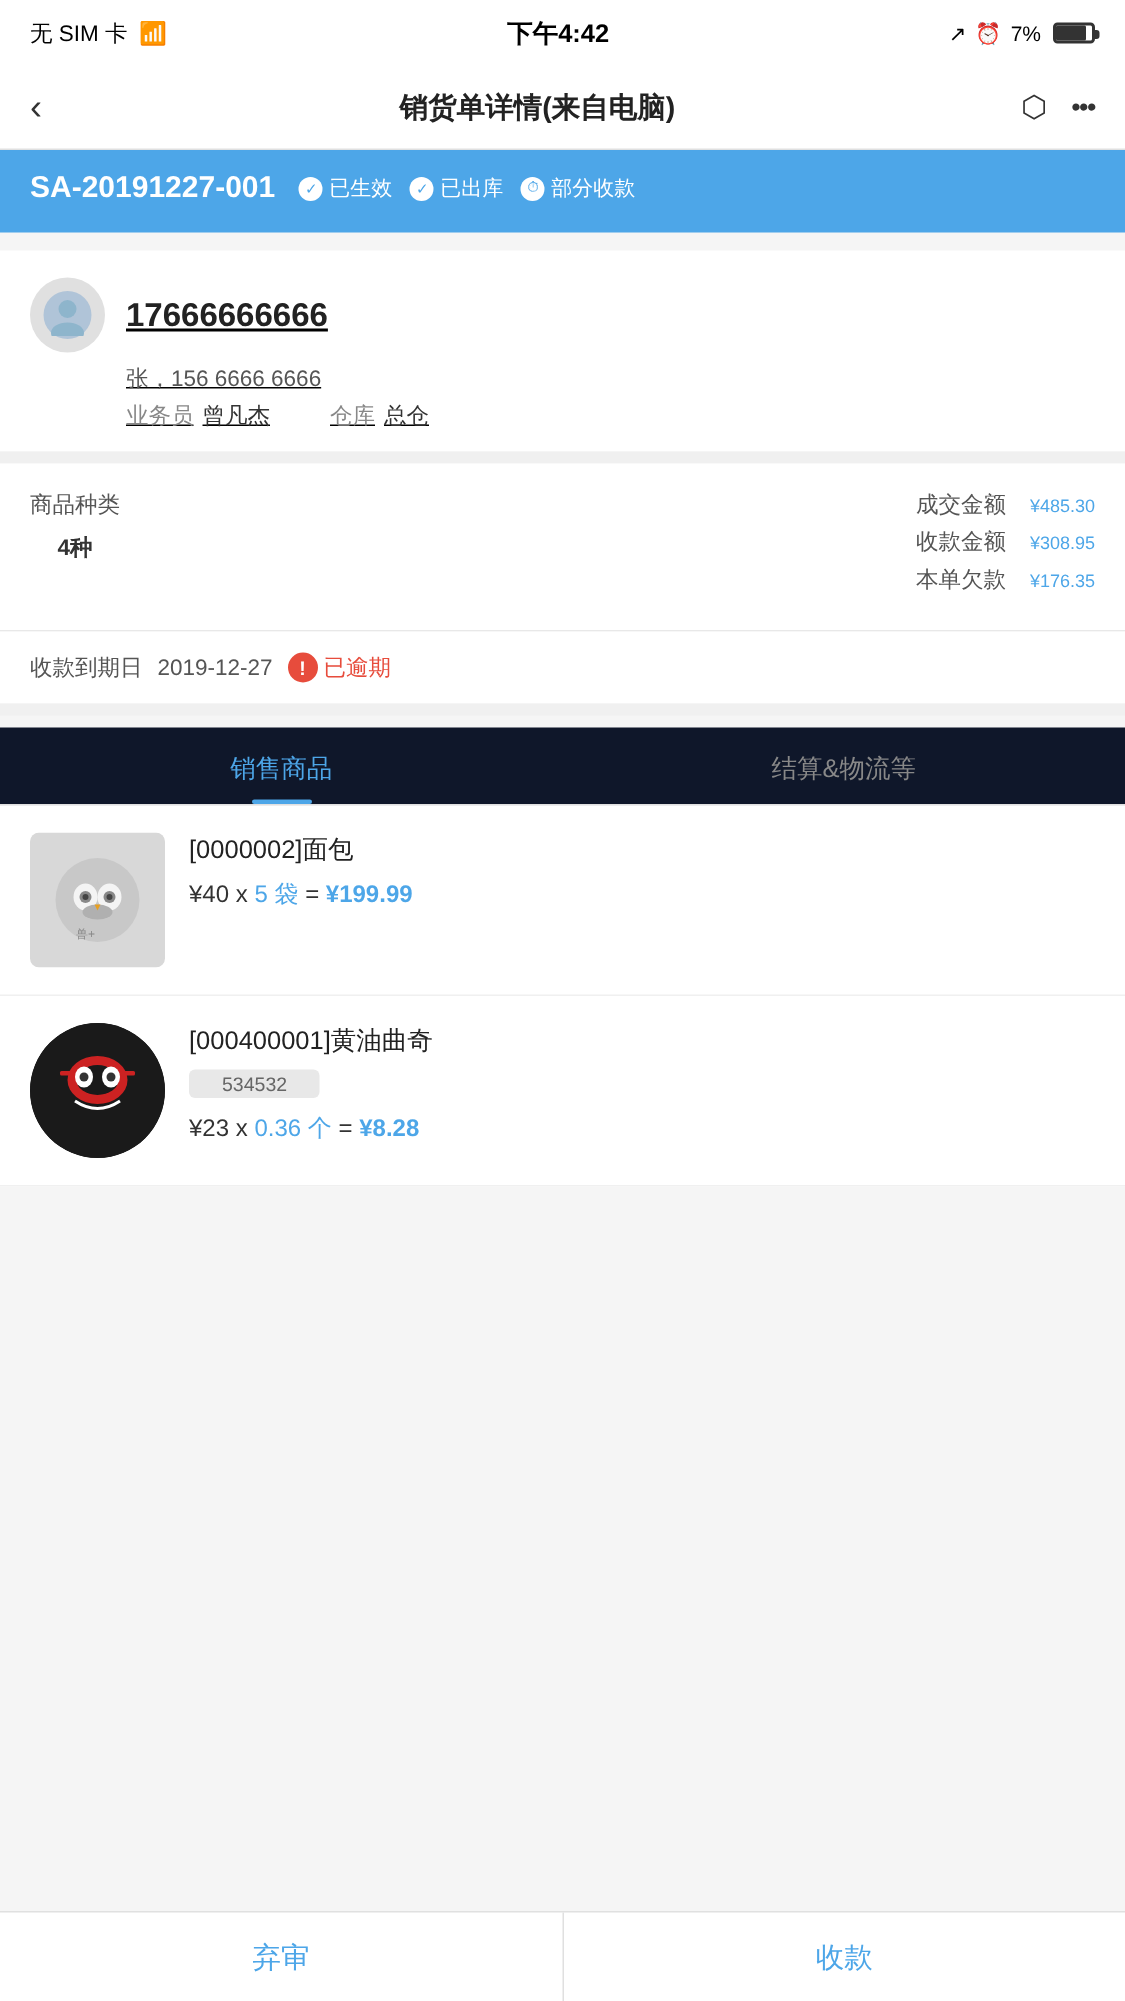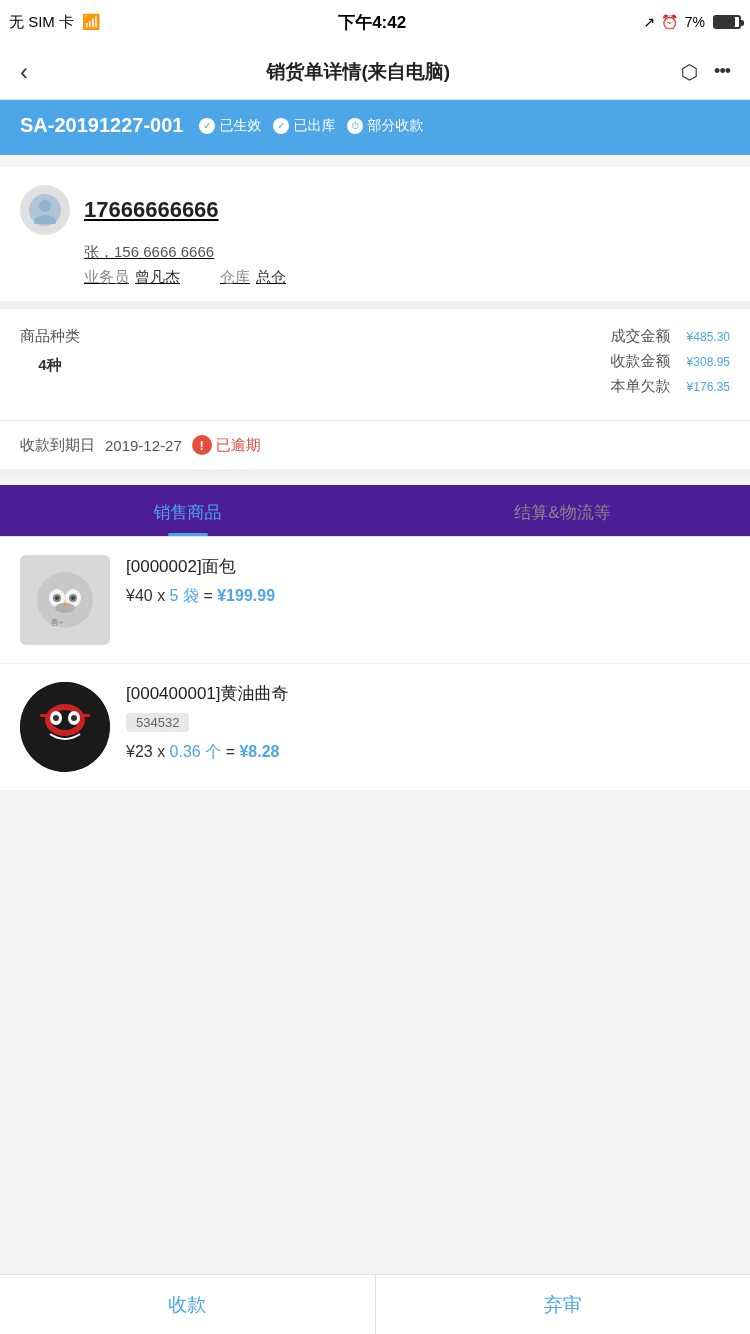--- a/index.html
+++ b/index.html
@@ -12,21 +12,21 @@
       overflow-x: hidden;
     }
 
     
     .status-bar {
       background: #fff;
       height: 44px;
       display: flex;
       align-items: center;
       justify-content: space-between;
-      padding: 0 9px;
+      padding: 0 20px;
       font-size: 15px;
       font-weight: 500;
     }
     .status-left { display: flex; align-items: center; gap: 8px; font-size: 15px; }
     .status-center { font-size: 17px; font-weight: 600; }
     .status-right { display: flex; align-items: center; gap: 6px; font-size: 14px; }
     .battery-bar {
       display: inline-block;
       width: 28px; height: 14px;
       border: 2px solid #333;
@@ -251,21 +251,21 @@
       font-weight: 700;
       display: flex; align-items: center; justify-content: center;
     }
     .overdue-text {
       color: #e74c3c;
       font-size: 15px;
     }
 
     
     .tabs-section {
-      background: #4c1d95;
+      background: #0f172a;
       margin-top: 8px;
     }
     .tabs-row {
       display: flex;
       border-bottom: 1px solid #e0e0e0;
     }
     .tab-item {
       flex: 1;
       text-align: center;
       padding: 16px 0 12px;
@@ -318,21 +318,21 @@
     .product-name {
       font-size: 17px;
       color: #222;
       font-weight: 500;
       margin-bottom: 8px;
     }
     .product-sku {
       display: inline-block;
       background: #e8e8e8;
       border-radius: 4px;
-      padding: 2px 10px;
+      padding: 2px 22px;
       font-size: 13px;
       color: #666;
       margin-bottom: 10px;
     }
     .product-price {
       font-size: 16px;
       color: #333;
     }
     .price-qty { color: #4da6e8; }
     .price-total { color: #4da6e8; font-weight: 600; }
@@ -563,18 +563,18 @@
           <span> = </span>
           <span class="price-total">¥8.28</span>
         </div>
       </div>
     </div>
   </div>
 </div>
 
 <div class="bottom-bar">
   <div class="bottom-btn">
+    <span>弃审</span>
+  </div>
+  <div class="bottom-btn">
     <span>收款</span>
   </div>
-  <div class="bottom-btn">
-    <span>弃审</span>
-  </div>
 </div>
 
 </body></html>

